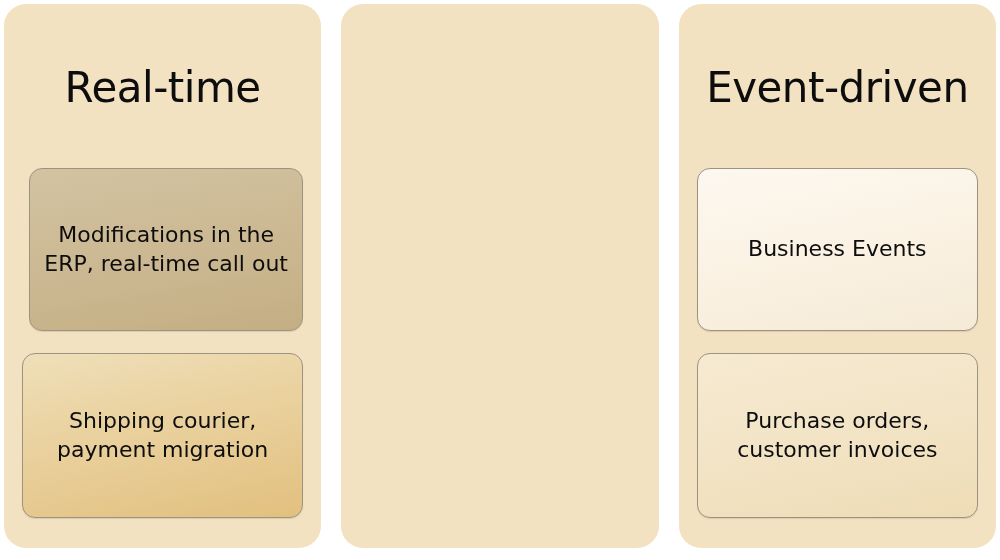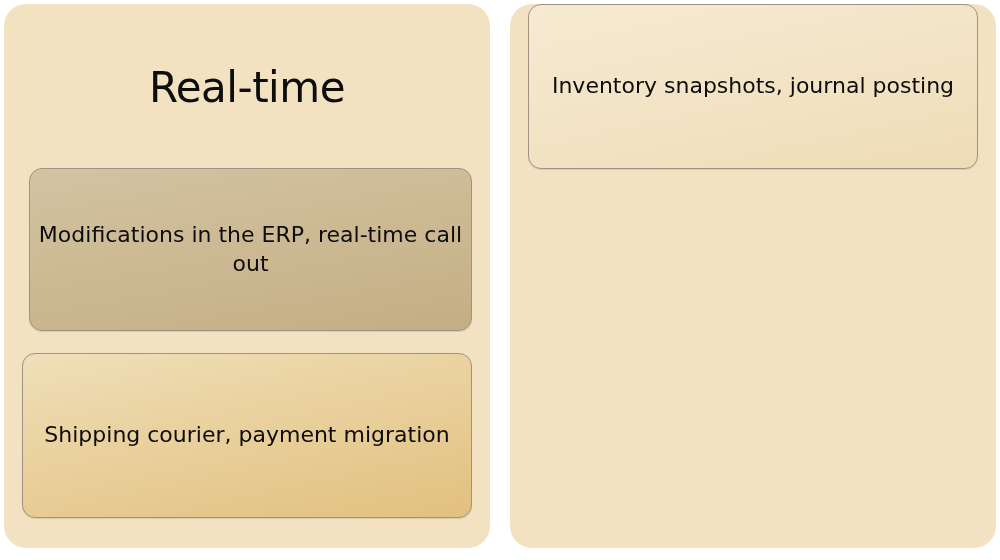--- a/index.html
+++ b/index.html
@@ -100,19 +100,25 @@
   <div class="column">
     <div class="column-title">Real-time</div>
     <div class="cards">
       <div class="card top fill-dark-tan">Modifications in the ERP, real-time call out</div>
       <div class="card bottom fill-strong-gold">Shipping courier, payment migration</div>
     </div>
   </div>
 
   <div class="column">
     <div class="cards">
-      <div class="card bottom fill-light-tan">Inventory snapshots, journal posting</div>
     </div>
   </div>
 
+  <div class="column">
+    <div class="column-title">Event-driven</div>
+    <div class="cards">
+      <div class="card top fill-cream">Business Events</div>
+      <div class="card bottom fill-light-tan">Purchase orders, customer invoices</div>
+    </div>
+  </div>
 
 
 </div>
 
 </body></html>

